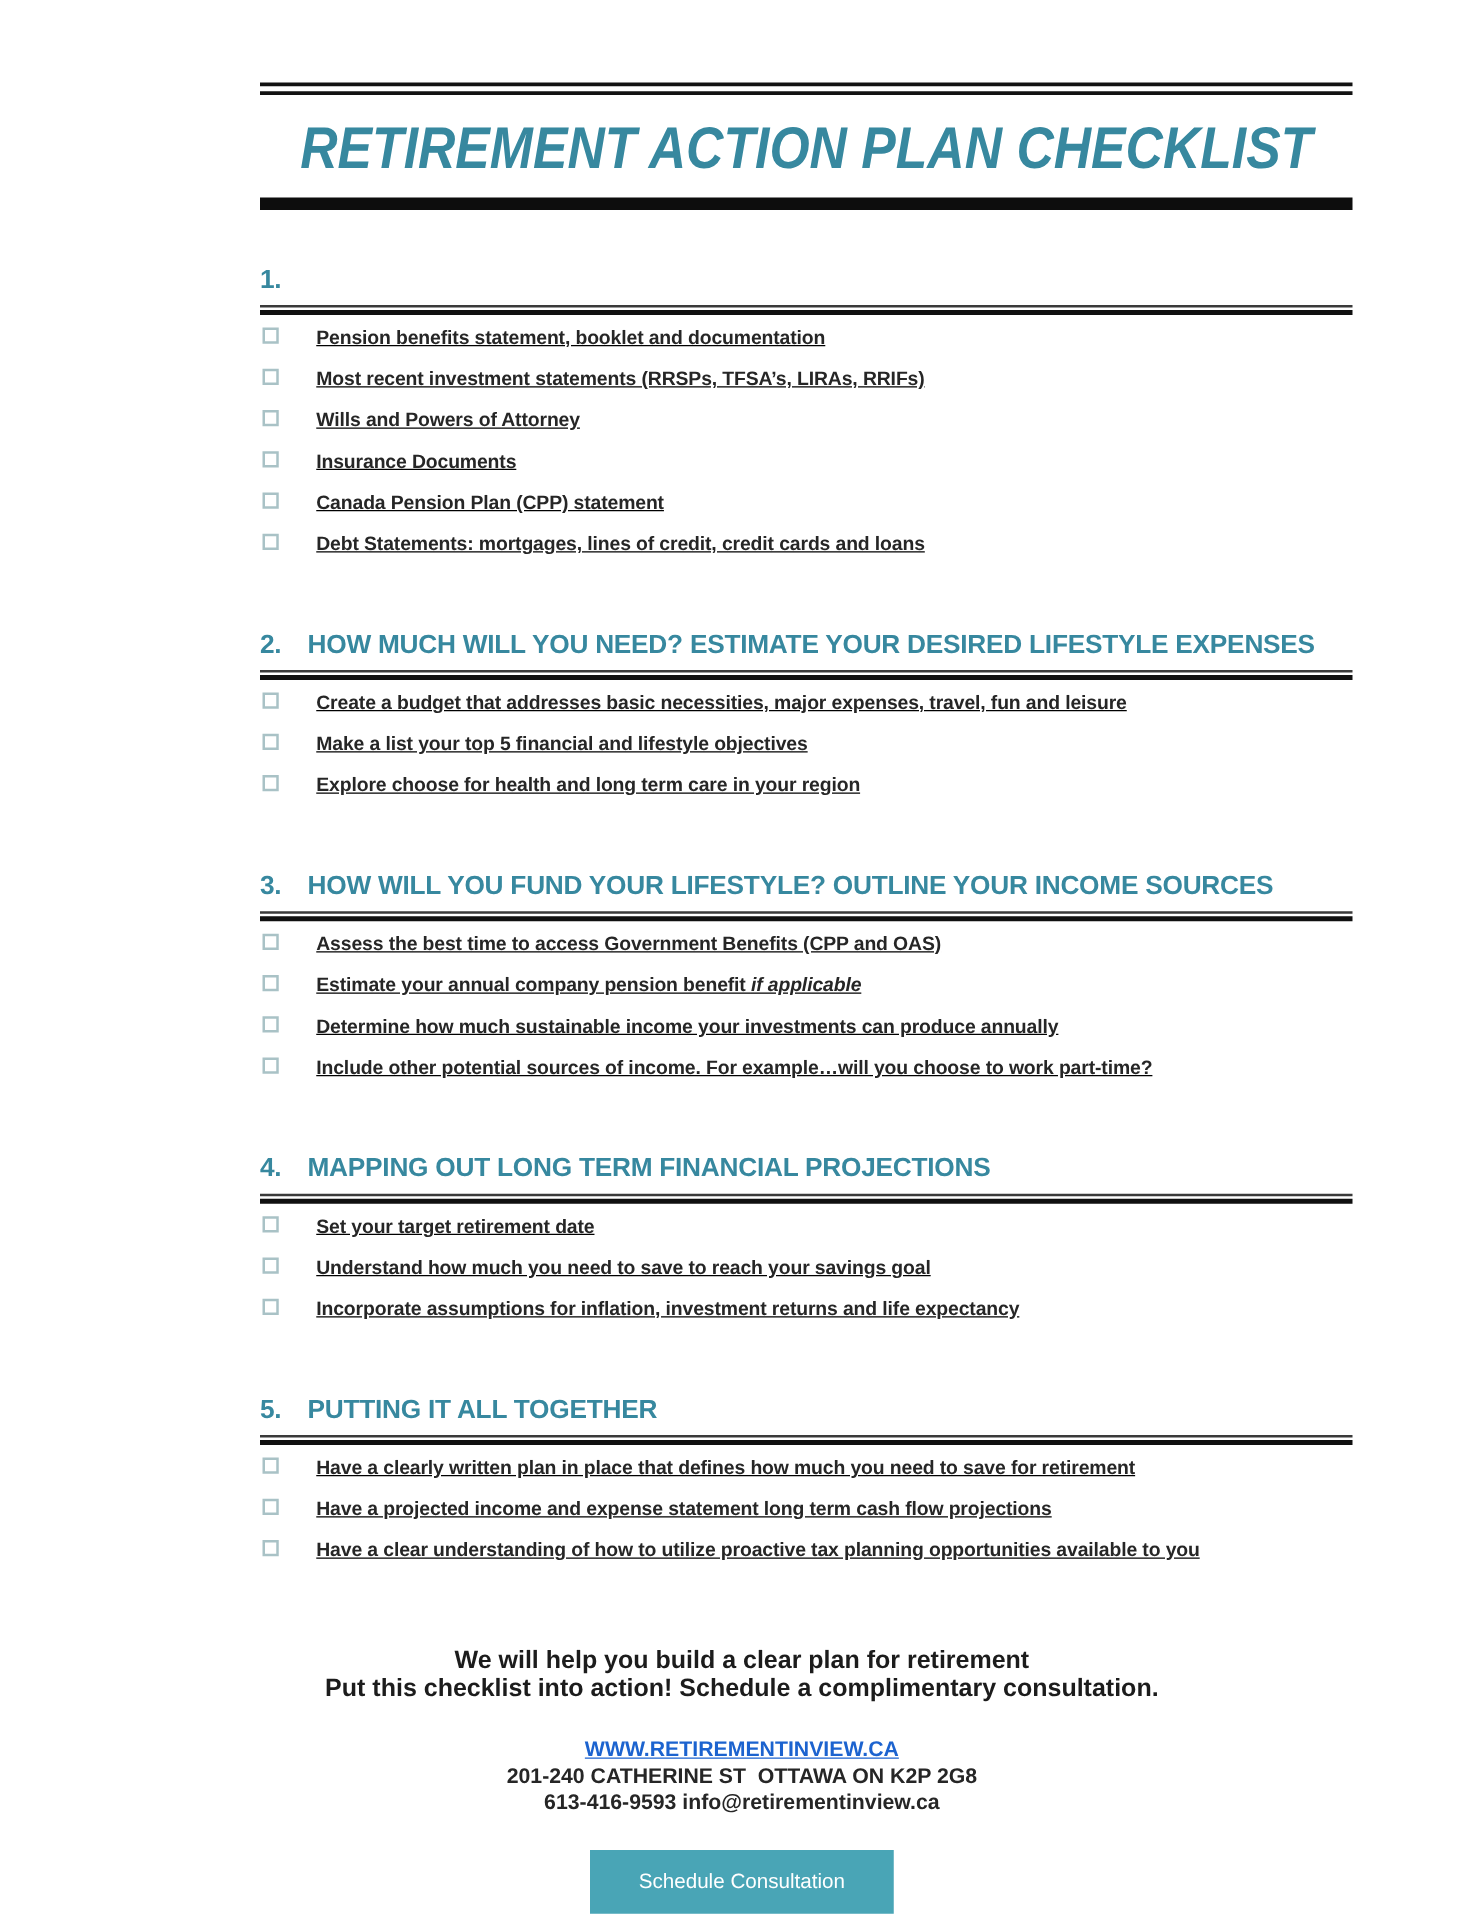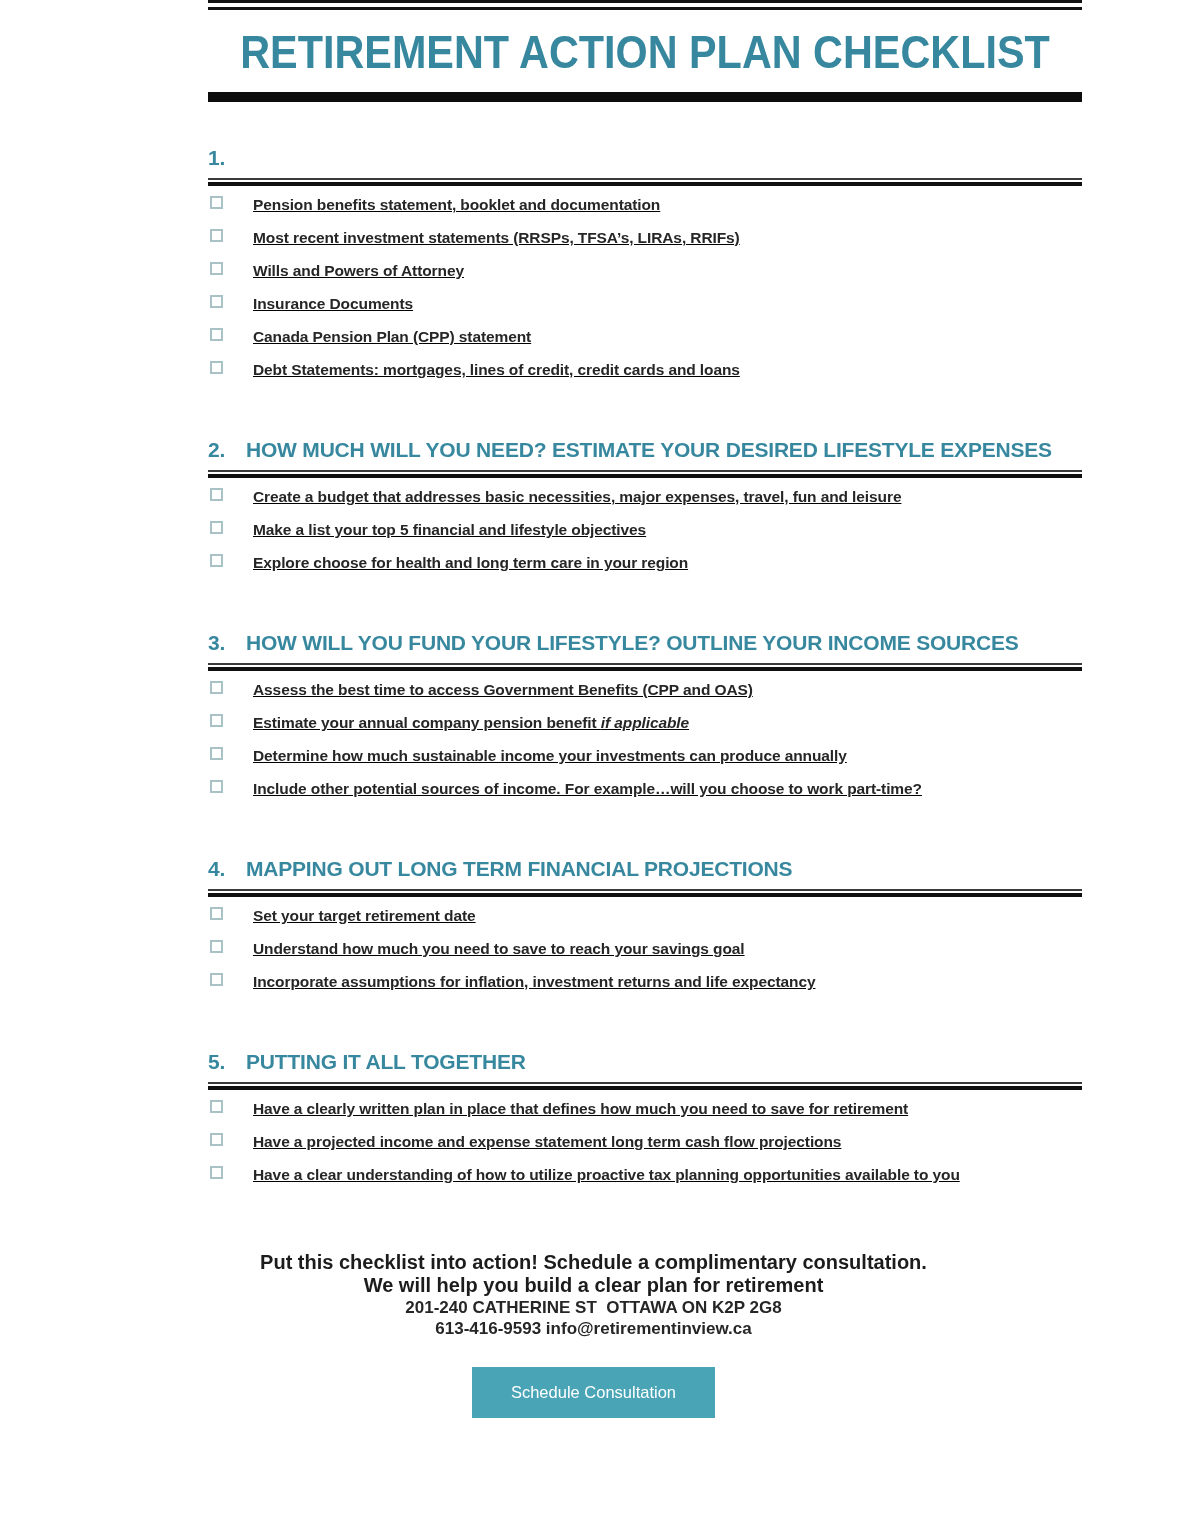--- a/index.html
+++ b/index.html
@@ -5,21 +5,21 @@
   * { box-sizing: border-box; }
   html, body { margin: 0; padding: 0; }
   body {
     width: 1187px; height: 1536px;
     background: #ffffff;
     font-family: "Liberation Sans", sans-serif;
     -webkit-font-smoothing: antialiased;
   }
   .page { position: relative; width: 1187px; height: 1536px; overflow: hidden; }
 
-  .header { margin-left: 208px; width: 874px; }
+  .header { padding-top: 66px; margin-left: 208px; width: 874px; font-style: italic; }
   .rule-double .line { height: 3px; background: #121212; }
   .rule-double .gap  { height: 4px; }
   h1.title {
     margin: 0; height: 82px;
     display: flex; align-items: center; justify-content: center;
     color: var(--accent); font-size: 47px; font-weight: bold;
     letter-spacing: 0px; transform: scaleX(0.88); white-space: nowrap;
   }
   .bar-thick { height: 10px; background: #0d0d0d; }
 
@@ -208,22 +208,25 @@
           </div>
           <div class="item">
             <span class="cb" role="checkbox" aria-checked="false"></span>
             <span class="txt">Have a clear understanding of how to utilize proactive tax planning opportunities available to you</span>
           </div>
         </div>
       </section>
     </main>
 
   <div class="footer">
+    <p class="cta">We will help you build a clear plan for retirement</p>
     <p class="cta">Put this checklist into action! Schedule a complimentary consultation.</p>
-    <p class="cta">We will help you build a clear plan for retirement</p>
+    <div>
+      <a class="site">WWW.RETIREMENTINVIEW.CA</a>
+    </div>
     <p class="addr">201-240 CATHERINE ST&nbsp; OTTAWA ON K2P 2G8</p>
     <p class="addr">613-416-9593 info@retirementinview.ca</p>
     <div>
       <button class="cta-btn">Schedule Consultation</button>
     </div>
   </div>
 
 </div>
 
 </body></html>

